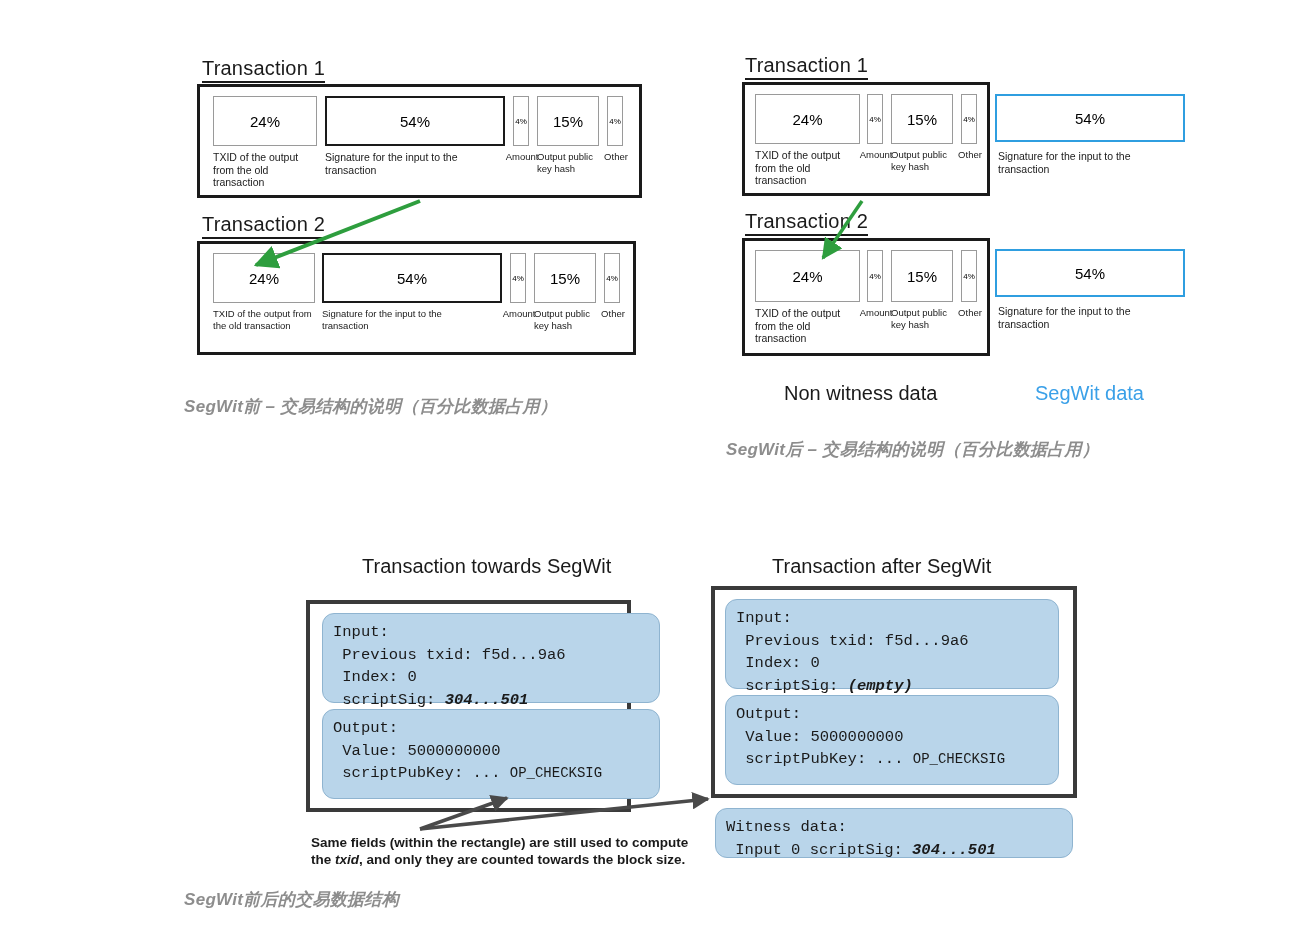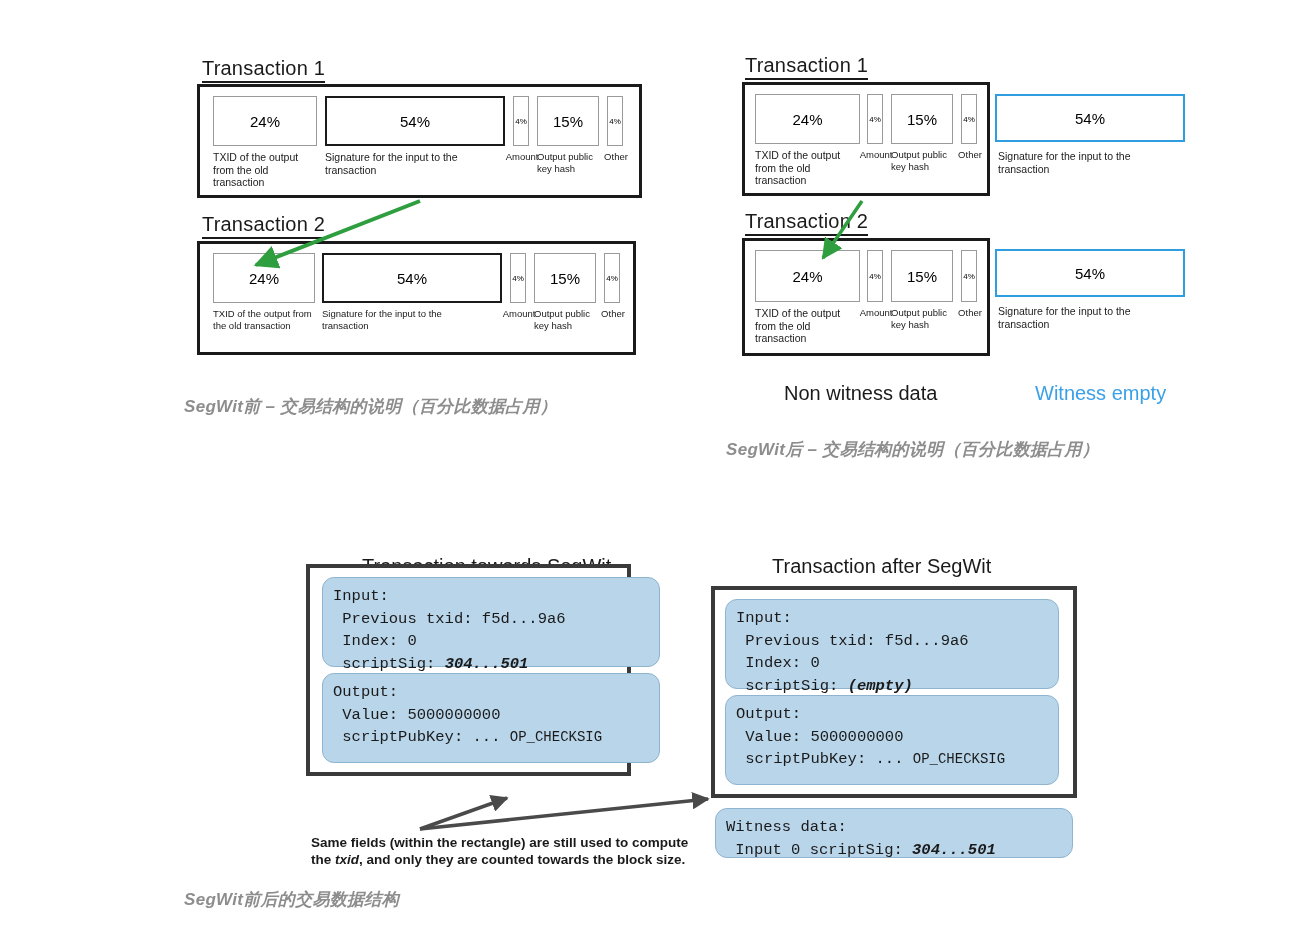--- a/index.html
+++ b/index.html
@@ -186,28 +186,28 @@
   </div>
   <div class="seg-label center" style="left:208px;top:66px;width:34px;">Other</div>
 </div>
 
 <div class="abs seg blue" style="left:995px;top:249px;width:190px;height:48px;">
   <span class="seg-pct">54%</span>
 </div>
 <div class="abs seg-label big" style="left:998px;top:305px;width:180px;">Signature for the input to the transaction</div>
 
 <div class="abs footer-label" style="left:784px;top:382px;">Non witness data</div>
-<div class="abs footer-label blue" style="left:1035px;top:382px;">Witness empty</div>
+<div class="abs footer-label blue" style="left:1035px;top:382px;">SegWit data</div>
 
 <div class="abs cn-caption" style="left:726px;top:438px;">SegWit后 – 交易结构的说明（百分比数据占用）</div>
 
 <div class="abs code-title" style="left:362px;top:555px;">Transaction towards SegWit</div>
 <div class="abs code-title" style="left:772px;top:555px;">Transaction after SegWit</div>
 
-<div class="abs code-frame" style="left:306px;top:564px;width:325px;height:212px;">
+<div class="abs code-frame" style="left:306px;top:600px;width:325px;height:212px;">
   <div class="code-box" style="left:12px;top:9px;width:338px;height:90px;"><span>Input:</span>
 <span> Previous txid: f5d...9a6</span>
 <span> Index: 0</span>
 <span> scriptSig: </span><span class="em">304...501</span></div>
   <div class="code-box" style="left:12px;top:105px;width:338px;height:90px;"><span>Output:</span>
 <span> Value: 5000000000</span>
 <span> scriptPubKey: ... </span><span class="sm">OP_CHECKSIG</span></div>
 </div>
 
 <div class="abs code-frame" style="left:711px;top:586px;width:366px;height:212px;">

